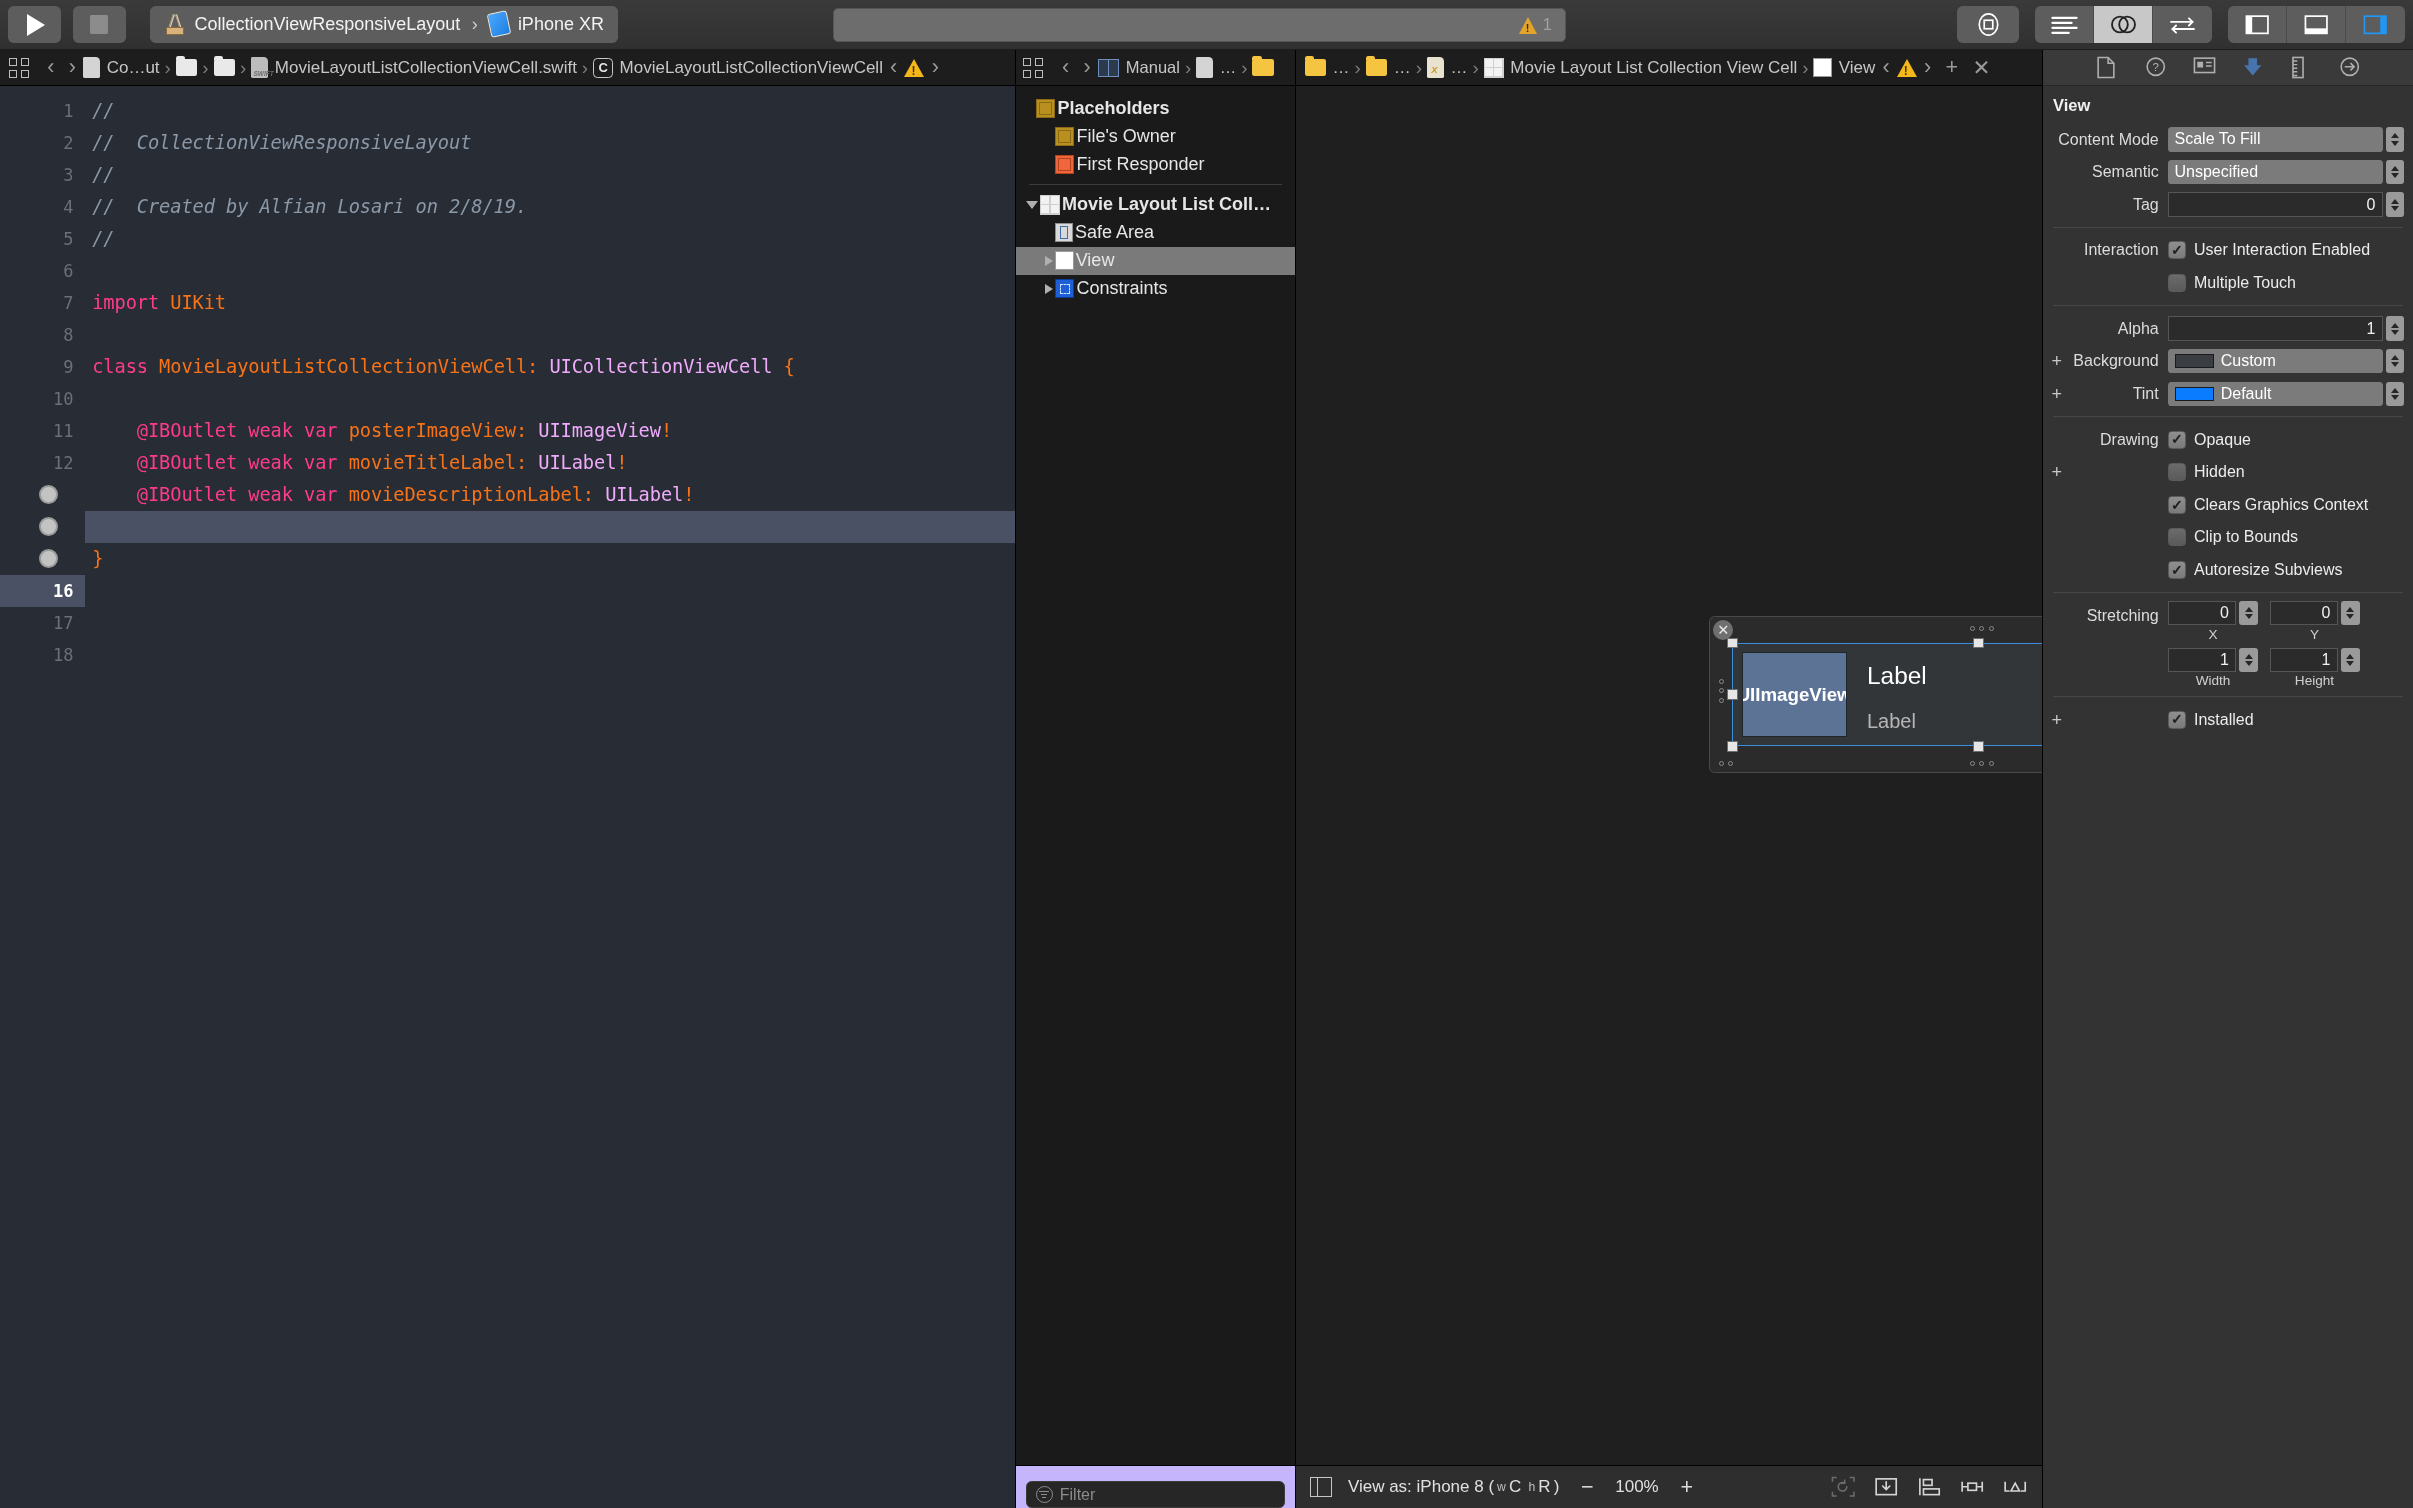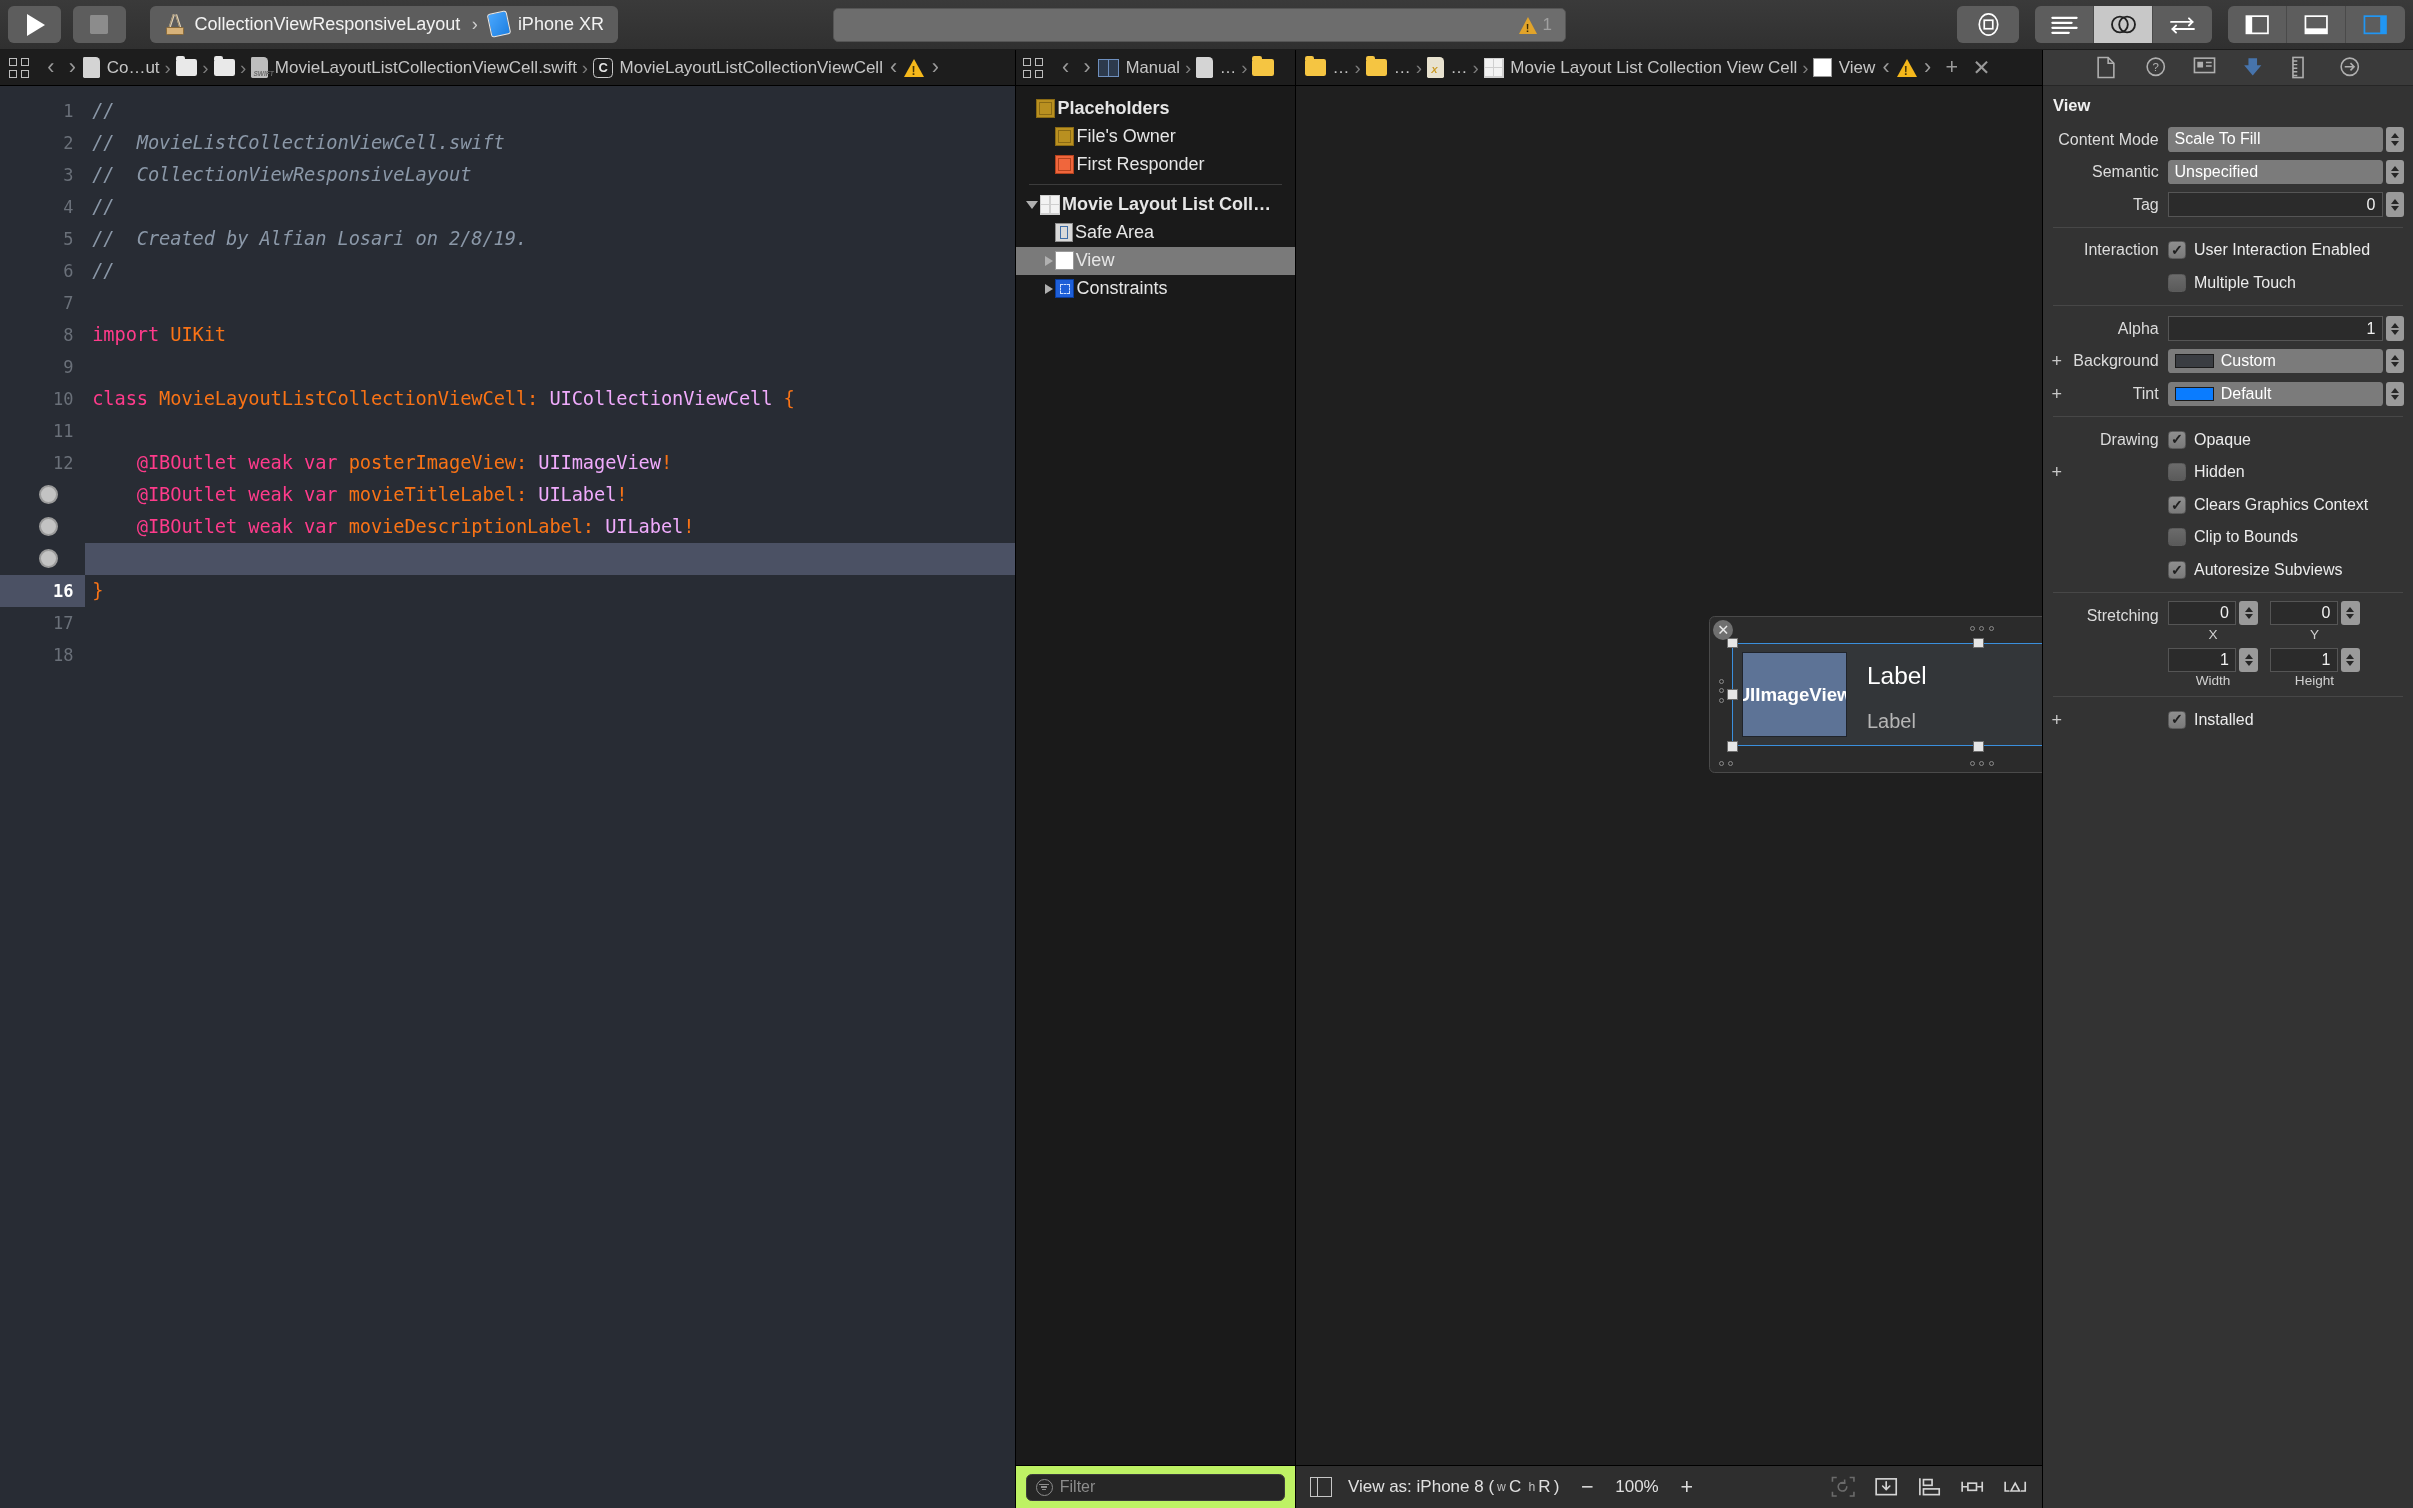--- a/index.html
+++ b/index.html
@@ -184,22 +184,22 @@
   .ic-cube::after{content:"";position:absolute;inset:2.2px;border:0.7px solid #8a6a14;}
   .ic-cube.orange{ background:#f0663c;border-color:#b3421e; }
   .ic-cube.orange::after{border-color:#b3421e;}
   .ic-safe { width:18px;height:19.4px;border:1.4px solid #8e8e8e;background:#d9d9d9;
     display:flex;align-items:center;justify-content:center;flex:0 0 auto;}
   .ic-safe i{width:7.2px;height:13px;border:1.4px solid #3f6ea8;display:block;}
   .ic-constraint { width:19.4px;height:19.4px;background:#1e5fd8;border:1.4px solid #0a3c9c;
     position:relative;flex:0 0 auto;}
   .ic-constraint::after{content:"";position:absolute;inset:3.6px;border:0.7px dashed #cfe0ff;}
   .ol-divider { height:0.7px; background:#3c3c3c; margin:5.7px 13px; }
-  .outline-foot { height:43px; flex:0 0 43px; background:#bef264; border-top:0.7px solid #000;
-    display:flex;align-items:center;padding:0 10px;margin-top:47px; }
+  .outline-foot { height:43px; flex:0 0 43px; background:#c4b5fd; border-top:0.7px solid #000;
+    display:flex;align-items:flex-end;padding:0 10px;margin-top:47px; }
   .filter-field {
     flex:1; height:27px; border-radius:5.7px; background:#262626; border:0.7px solid #3c3c3c;
     display:flex; align-items:center; gap:7.2px; padding:0 8.6px; color:#8c8c8c; font-size:16px;
   }
   .ic-filter { width:17px;height:17px;border:1.4px solid #8c8c8c;border-radius:50%;
     display:flex;flex-direction:column;align-items:center;justify-content:center;gap:1.4px;flex:0 0 auto;}
   .ic-filter i{display:block;height:1.4px;background:#8c8c8c;}
   .ic-filter i:nth-child(1){width:9.3px;}
   .ic-filter i:nth-child(2){width:6.5px;}
   .ic-filter i:nth-child(3){width:3.6px;}
@@ -444,21 +444,20 @@
             </div>
             <div class="ln">
               <span class="bp"></span>
             </div>
             <div class="ln cur">16</div>
             <div class="ln">17</div>
             <div class="ln">18</div>
           </div>
         <div class="code-lines" id="codelines">
             <div class="cl"><span class="c-cmt">//</span></div>
-            <div class="cl"><span class="c-cmt">//  MovieListCollectionViewCell.swift</span></div>
             <div class="cl"><span class="c-cmt">//  CollectionViewResponsiveLayout</span></div>
             <div class="cl"><span class="c-cmt">//</span></div>
             <div class="cl"><span class="c-cmt">//  Created by Alfian Losari on 2/8/19.</span></div>
             <div class="cl"><span class="c-cmt">//</span></div>
             <div class="cl">&nbsp;</div>
             <div class="cl"><span class="c-kw">import</span><span class="c-plain"> UIKit</span></div>
             <div class="cl">&nbsp;</div>
             <div class="cl"><span class="c-kw">class</span><span class="c-plain"> MovieLayoutListCollectionViewCell: </span><span class="c-type">UICollectionViewCell</span><span class="c-plain"> {</span></div>
             <div class="cl">&nbsp;</div>
             <div class="cl"><span class="c-plain">    </span><span class="c-kw">@IBOutlet weak var</span><span class="c-plain"> posterImageView: </span><span class="c-type">UIImageView</span><span class="c-plain">!</span></div>

